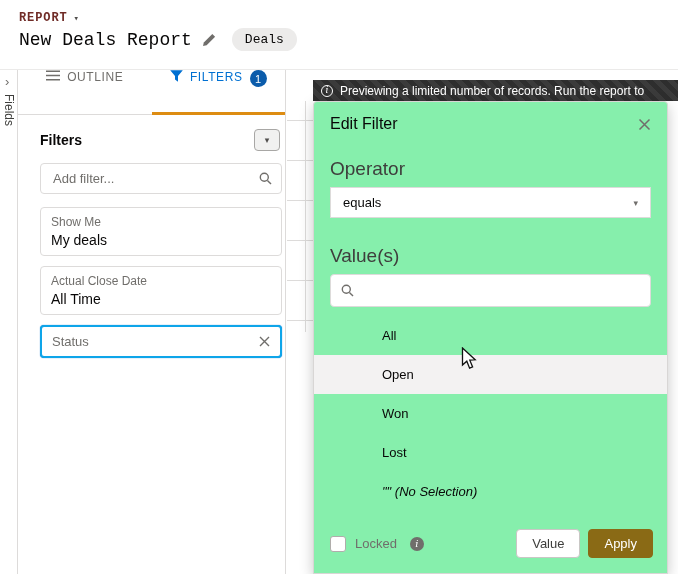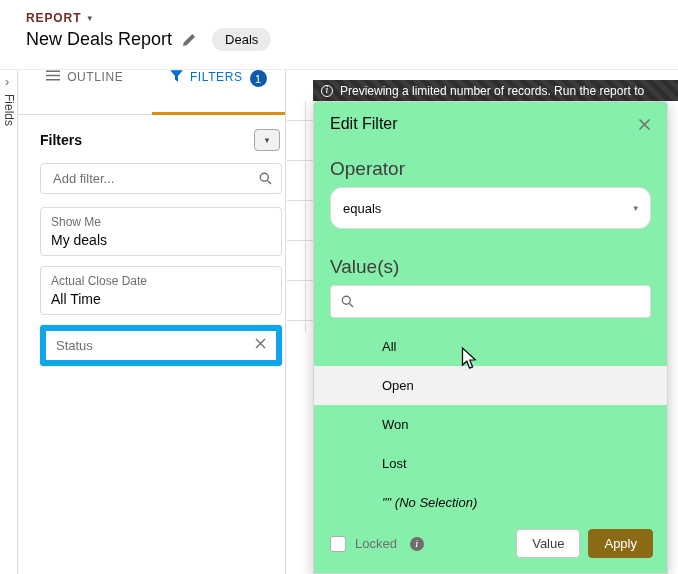--- a/index.html
+++ b/index.html
@@ -1,20 +1,20 @@
 <!DOCTYPE html>
 <html><head>
 <meta charset="utf-8">
 <style>
   * { margin:0; padding:0; box-sizing:border-box; }
   body { font-family:"Liberation Sans","DejaVu Sans",sans-serif; background:#fff; color:#080707; }
   .screen { position:relative; width:678px; height:574px; overflow:hidden; background:#fff; }
 
   
-  .header { position:absolute; top:0; left:0; width:678px; height:70px; background:#fff; padding:11px 26px 0; border-bottom:1px solid #ebeae9; }
+  .header { position:absolute; top:0; left:0; width:678px; height:70px; background:#fff; padding:11px 19px 0; border-bottom:1px solid #ebeae9;font-family:Liberation Mono, monospace; }
   .report-type { display:flex; align-items:center; gap:6px; cursor:pointer; width:max-content; }
   .report-type-label { font-size:12px; font-weight:700; letter-spacing:.9px; color:#702c27; }
   .report-caret { color:#514f4d; font-size:9px; }
   .title-row { display:flex; align-items:center; gap:10px; margin-top:3px; }
   .page-title { font-size:18px; font-weight:400; color:#080707; }
   .pencil-wrap { display:flex; align-items:center; cursor:pointer; }
   .object-badge { background:#ecebea; border-radius:12px; padding:4px 13px; font-size:13px; color:#080707; margin-left:6px; }
 
   
   .left-rail { position:absolute; top:70px; left:0; width:18px; height:504px; background:#fff; border-right:1px solid #dddbda; cursor:pointer; }
@@ -32,21 +32,21 @@
   .filters-head { display:flex; align-items:center; justify-content:space-between; margin-bottom:12px; padding-right:2px; }
   .filters-heading { font-size:14px; font-weight:700; color:#080707; }
   .menu-btn { width:26px; height:22px; border:1px solid #a8a7a5; border-radius:4px; background:#f1f1f0; color:#514f4d; font-size:9px; display:flex; align-items:center; justify-content:center; cursor:pointer; }
   .addfilter { position:relative; margin-bottom:13px; }
   .addfilter input { width:100%; height:31px; border:1px solid #dddbda; border-radius:4px; padding:0 30px 0 12px; font-size:13px; color:#080707; font-family:inherit; outline:none; }
   .addfilter input::placeholder { color:#706e6b; }
   .addfilter .search-icon { position:absolute; right:10px; top:9px; }
   .filter-card { border:1px solid #dddbda; border-radius:4px; padding:7px 10px; margin-bottom:10px; cursor:pointer; background:#fff; }
   .card-label { font-size:12px; color:#706e6b; margin-bottom:3px; }
   .card-value { font-size:14px; color:#080707; }
-  .filter-card.status { display:flex; align-items:flex-start; justify-content:space-between; border:6px solid #0ea5e9; box-shadow:0 0 1px #0070d2; }
+  .filter-card.status { display:flex; align-items:center; justify-content:space-between; border:2px solid #0ea5e9; box-shadow:0 0 1px #0070d2; }
   .filter-card.status .card-label { margin:0; font-size:13px; }
   .x-btn { display:flex; align-items:center; cursor:pointer; background:none; border:none; }
 
   
   .preview-strip { position:absolute; left:287px; top:81px; width:26px; height:246px;
     background:repeating-linear-gradient(to bottom, transparent 0 39px, #dddbda 39px 40px); }
   .preview-vline { position:absolute; left:305px; top:101px; height:231px; width:0; border-left:1px solid #dddbda; }
 
   
   .banner { position:absolute; left:313px; top:80px; width:365px; height:21px; z-index:4;
@@ -57,21 +57,21 @@
 
   
   .popover { position:absolute; left:313px; top:101px; width:355px; height:473px; background:#86efac; z-index:5;
     border:1px solid #d8d6d5; border-radius:4px 4px 0 0; box-shadow:0 4px 14px rgba(0,0,0,.22); }
   .pop-head { display:flex; align-items:center; justify-content:space-between; padding:13px 16px 0 16px; }
   .pop-title { font-size:16px; font-weight:400; color:#080707; }
   .close-btn { background:none; border:none; cursor:pointer; display:flex; align-items:center; }
   .field-label { display:block; font-size:19px; color:#3e3e3c; margin:0 16px; }
   .op-label { margin-top:25px; }
   .val-label { margin-top:27px; }
-  .select { margin:7px 16px 0; height:42px; border:1px solid #dddbda; border-radius:12px; background:#fff;
+  .select { margin:7px 16px 0; height:31px; border:1px solid #dddbda; border-radius:0; background:#fff;
     display:flex; align-items:center; justify-content:space-between; padding:0 12px; font-size:13px; color:#080707; cursor:pointer; }
   .select-caret { color:#706e6b; font-size:9px; }
   .value-search { position:relative; margin:7px 16px 0; }
   .value-search input { width:100%; height:33px; border:1px solid #dddbda; border-radius:4px; padding:0 10px 0 32px; font-size:13px; font-family:inherit; outline:none; }
   .value-search .search-icon { position:absolute; left:11px; top:10px; }
   .options { list-style:none; margin-top:9px; }
   .option { height:39px; display:flex; align-items:center; padding-left:68px; font-size:13px; color:#080707; cursor:pointer; }
   .option.hovered { background:#f3f2f2; }
   .option.no-selection { font-style:italic; }
   .pop-footer { position:absolute; left:0; right:0; top:427px; display:flex; align-items:center; justify-content:space-between; padding:0 14px 0 16px; }

